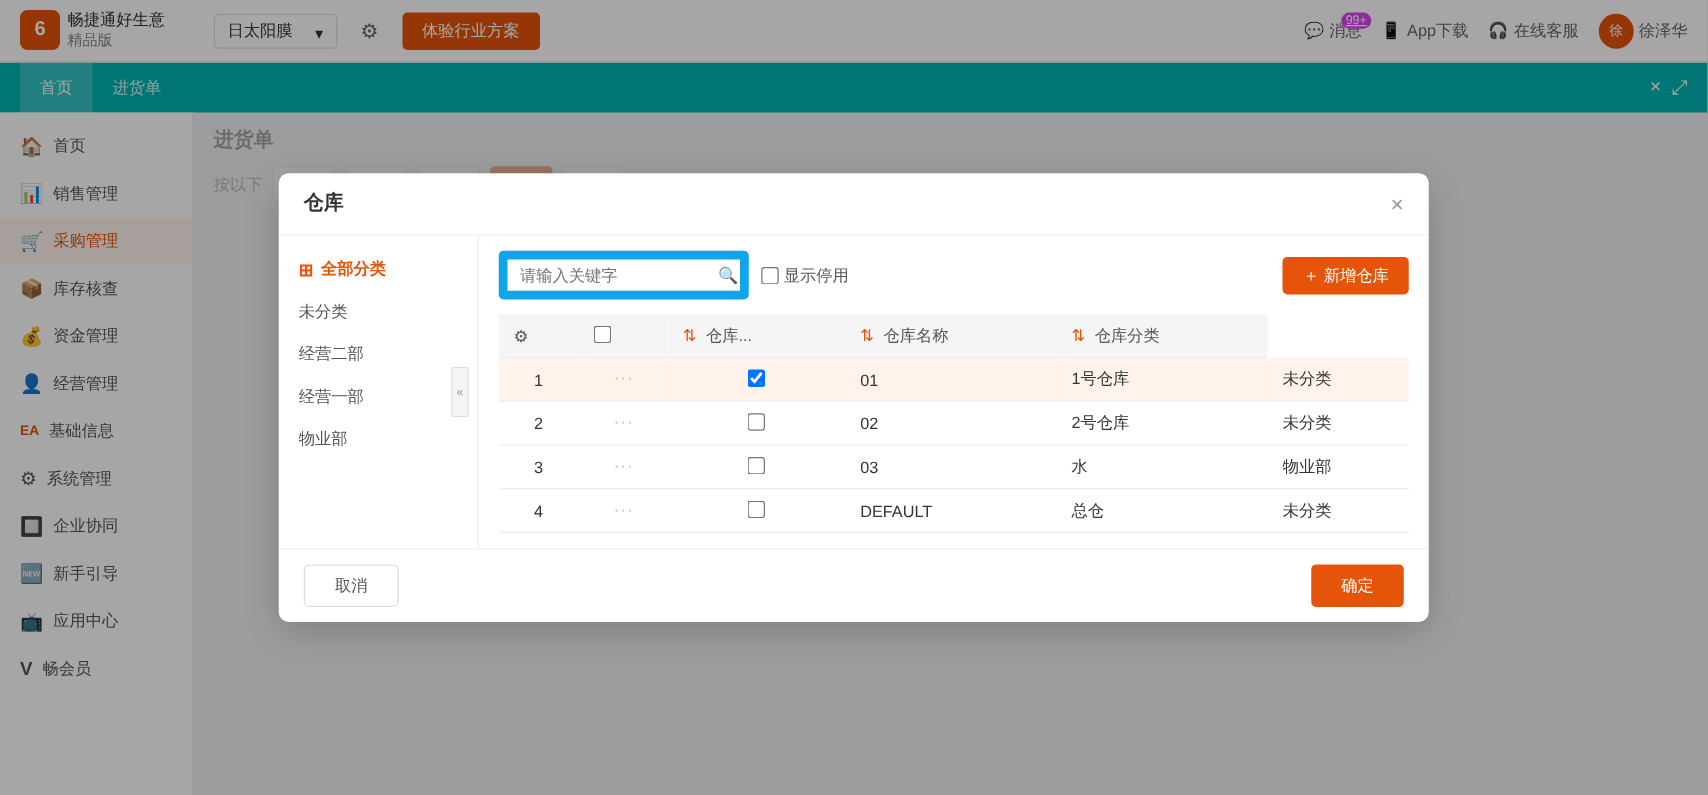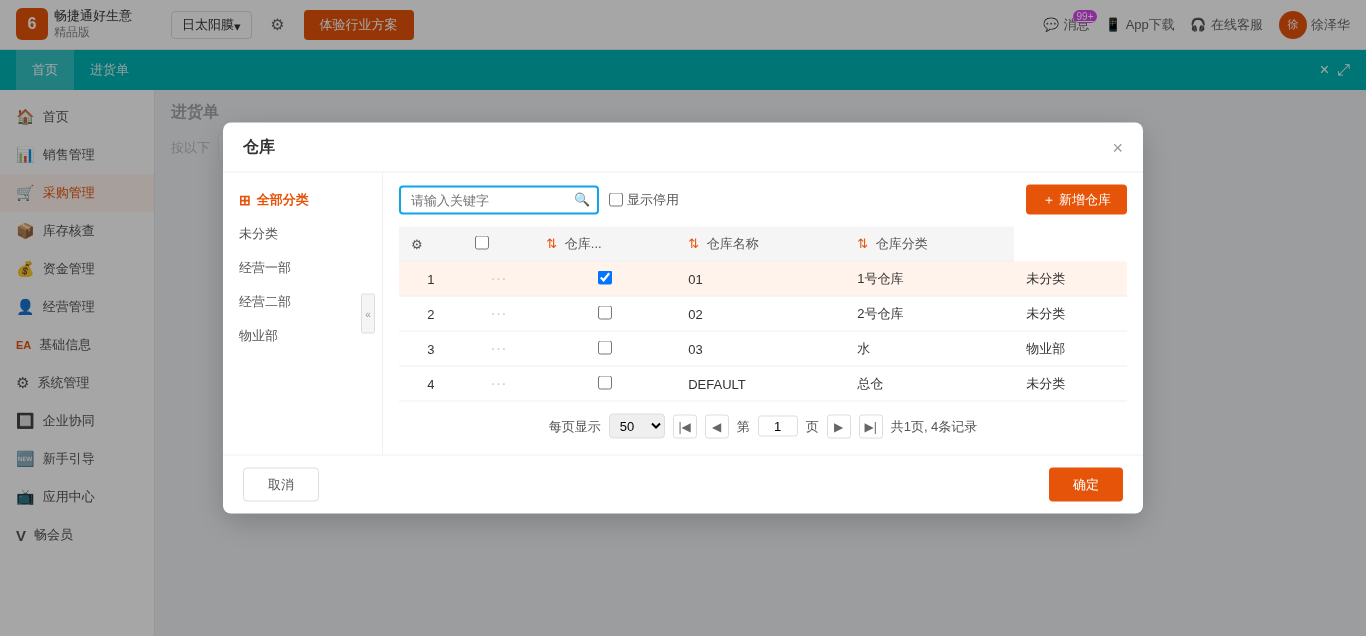--- a/index.html
+++ b/index.html
@@ -31,21 +31,21 @@
     }
     .logo-text { font-size: 13px; color: #333; line-height: 1.3; }
     .logo-sub { font-size: 12px; color: #888; }
     .header-center {
       flex: 1;
       display: flex;
       align-items: center;
       gap: 10px;
     }
     .store-selector {
-      display: flex; align-items: flex-end; gap: 0;
+      display: flex; align-items: flex-end; gap: 18px;
       border: 1px solid #ddd; border-radius: 4px; padding: 4px 10px;
       cursor: pointer; font-size: 13px; color: #333;
     }
     .settings-btn {
       width: 32px; height: 32px;
       display: flex; align-items: center; justify-content: center;
       color: #666; cursor: pointer; font-size: 16px;
     }
     .trial-btn {
       background: #e6540a; color: #fff; border: none;
@@ -202,21 +202,21 @@
       padding: 12px 16px;
       position: relative;
     }
     .search-bar {
       display: flex; align-items: center; gap: 10px; margin-bottom: 12px;
     }
     .search-input-wrap {
       position: relative; flex: 0 0 200px;
     }
     .search-input {
-      border: 2px solid #0ea5e9; border-radius: 4px; padding: 5px 28px 5px 10px;
+      border: 7px solid #0ea5e9; border-radius: 4px; padding: 5px 28px 5px 10px;
       width: 100%; font-size: 13px; outline: none;
     }
     .search-icon-btn {
       position: absolute; right: 8px; top: 50%; transform: translateY(-50%);
       color: #999; cursor: pointer;
     }
     .show-disabled {
       display: flex; align-items: center; gap: 4px; font-size: 13px; color: #555;
     }
     .add-btn {
@@ -420,24 +420,24 @@
 
     <div class="category-panel" style="position:relative;">
       <div class="category-header">
         <span class="cat-grid-icon">⊞</span>
         <span>全部分类</span>
       </div>
       <div class="category-item">
         <span>未分类</span>
       </div>
       <div class="category-item">
+        <span>经营二部</span>
+      </div>
+      <div class="category-item">
         <span>经营一部</span>
-      </div>
-      <div class="category-item">
-        <span>经营二部</span>
       </div>
       <div class="category-item">
         <span>物业部</span>
       </div>
 
       <div class="collapse-btn">
         <span>«</span>
       </div>
     </div>
 
@@ -506,36 +506,20 @@
               <td class="row-num">4</td>
               <td class="settings-col"><span class="more-icon">···</span></td>
               <td class="th-center"><input type="checkbox" class="cb" style=""></td>
               <td>DEFAULT</td>
               <td>总仓</td>
               <td>未分类</td>
             </tr>
           </tbody>
       </table>
 
-      <div class="pagination">
-        <span>每页显示</span>
-        <select class="page-select">
-          <option>50</option>
-          <option>20</option>
-          <option>100</option>
-        </select>
-        <button class="page-btn">|◀</button>
-        <button class="page-btn">◀</button>
-        <span>第</span>
-        <input class="page-input" type="text" value="1" style="">
-        <span>页</span>
-        <button class="page-btn">▶</button>
-        <button class="page-btn">▶|</button>
-        <span>共1页, 4条记录</span>
-      </div>
     </div>
   </div>
 
   <div class="modal-footer">
     <button class="btn-cancel">取消</button>
     <button class="btn-confirm">确定</button>
   </div>
 </div>
 
 </body></html>

